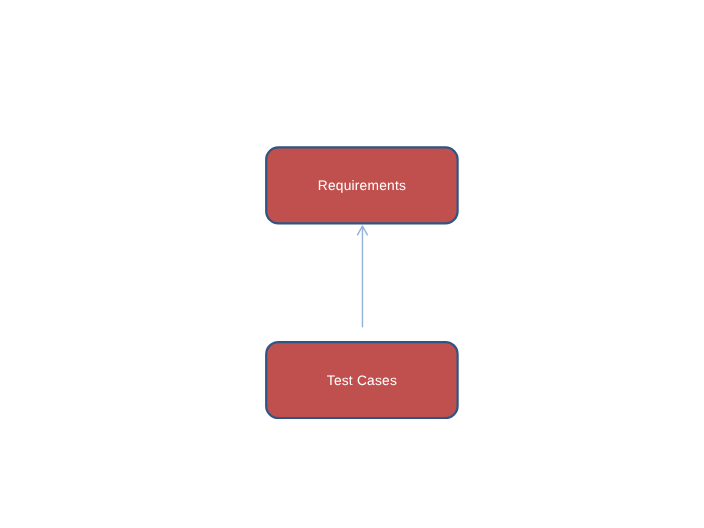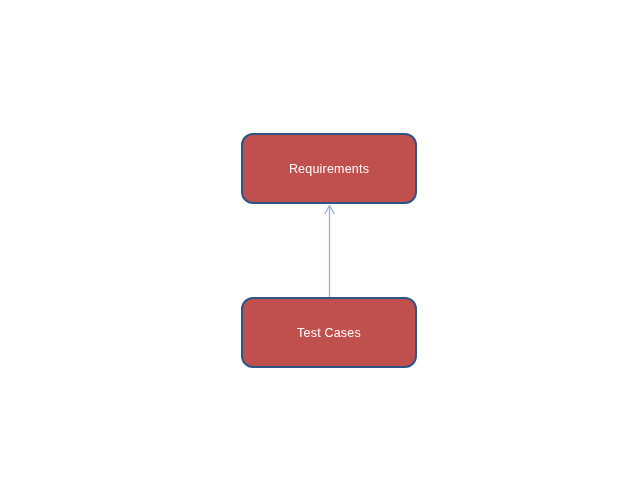--- a/index.html
+++ b/index.html
@@ -28,21 +28,21 @@
     box-sizing: content-box;
   }
   .node .node-label {
     color: var(--node-text, #ffffff);
     font-size: 12.5px;
     letter-spacing: 0.2px;
     text-align: center;
     user-select: none;
   }
   .node-requirements { left: 241px; top: 133px; }
-  .node-test-cases   { left: 241px; top: 297px; }
+  .node-test-cases   { left: 241px; top: 310px; }
   .connector-layer {
     position: absolute;
     left: 0; top: 0;
     width: 640px;
     height: 480px;
     pointer-events: none;
   }
   .connector-layer line,
   .connector-layer polyline {
     stroke: var(--connector, #95B3D7);

